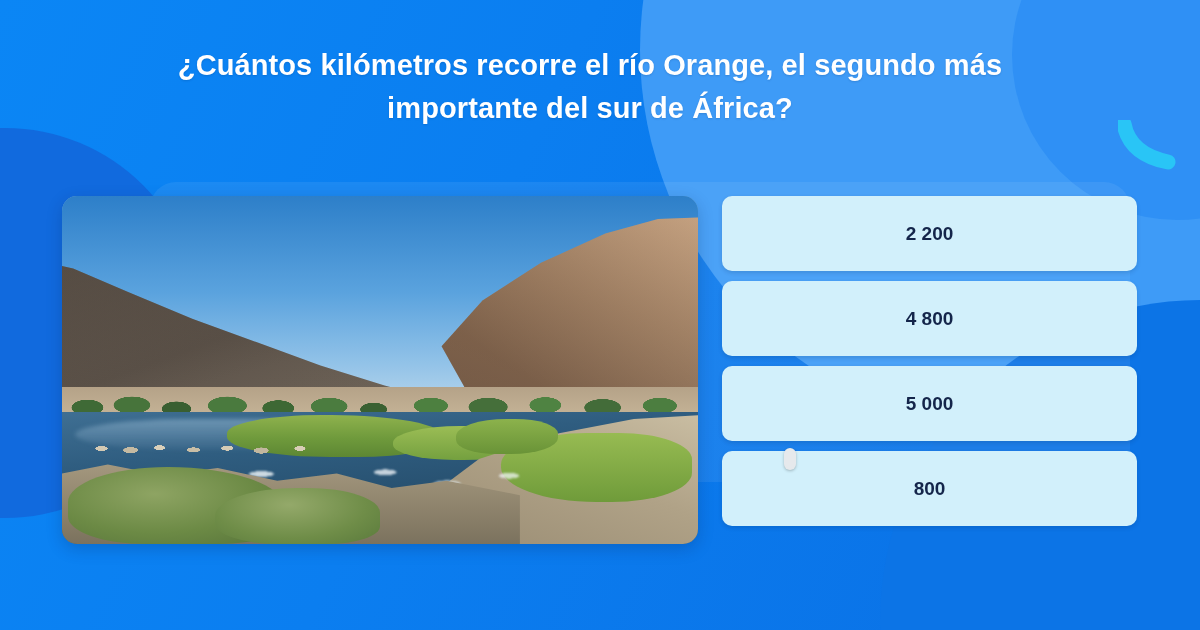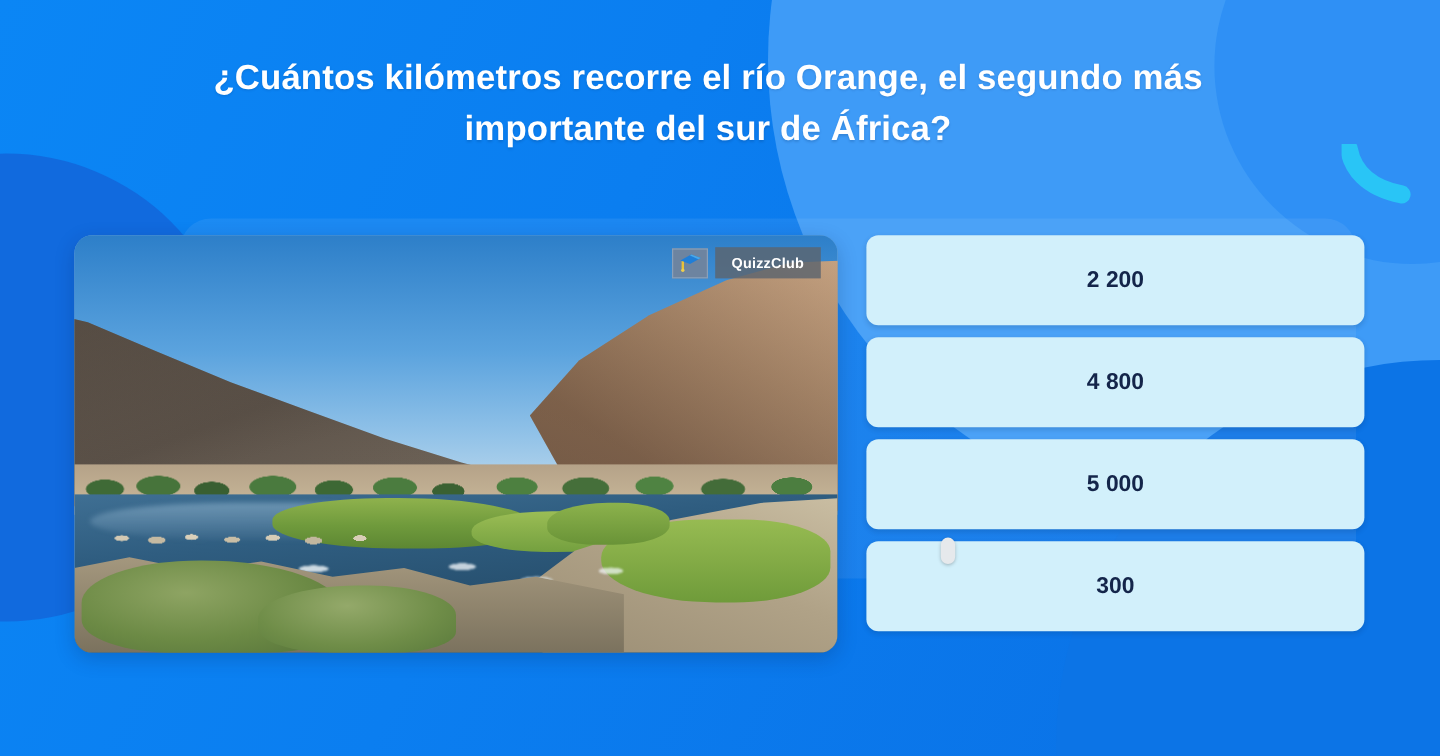--- a/index.html
+++ b/index.html
@@ -270,33 +270,22 @@
   <div class="ph island-grass-2"></div>
   <div class="ph bank-right"></div>
   <div class="ph bank-right-grass"></div>
   <div class="ph bank-right-grass-2"></div>
   <div class="ph rapids"></div>
   <div class="ph rock-line"></div>
   <div class="ph fg-rocks"></div>
   <div class="ph fg-bush"></div>
   <div class="ph fg-bush-2"></div>
 
-  <div class="watermark">
-    <div class="wm-icon">
-      <svg width="20" height="16" viewBox="0 0 20 16">
-        <path d="M2 6 L11 1 L19 4 L10 9 Z" fill="#1f7ed8"></path>
-        <path d="M11 1 L19 4 L17 5 L10 2 Z" fill="#4aa8e8"></path>
-        <path d="M3 6.5 L3 13 L5 14 L5 7.2 Z" fill="#e8c23a"></path>
-        <circle cx="4" cy="14.2" r="1.4" fill="#f0cf4a"></circle>
-      </svg>
-    </div>
-    <div class="wm-label">QuizzClub</div>
-  </div>
 </div>
 
 <div class="answers">
   <div class="answer">2 200</div>
   <div class="answer">4 800</div>
   <div class="answer">5 000</div>
-  <div class="answer">300</div>
+  <div class="answer">800</div>
 </div>
 
 <div class="cursor-thumb"></div>
 
 </body></html>

